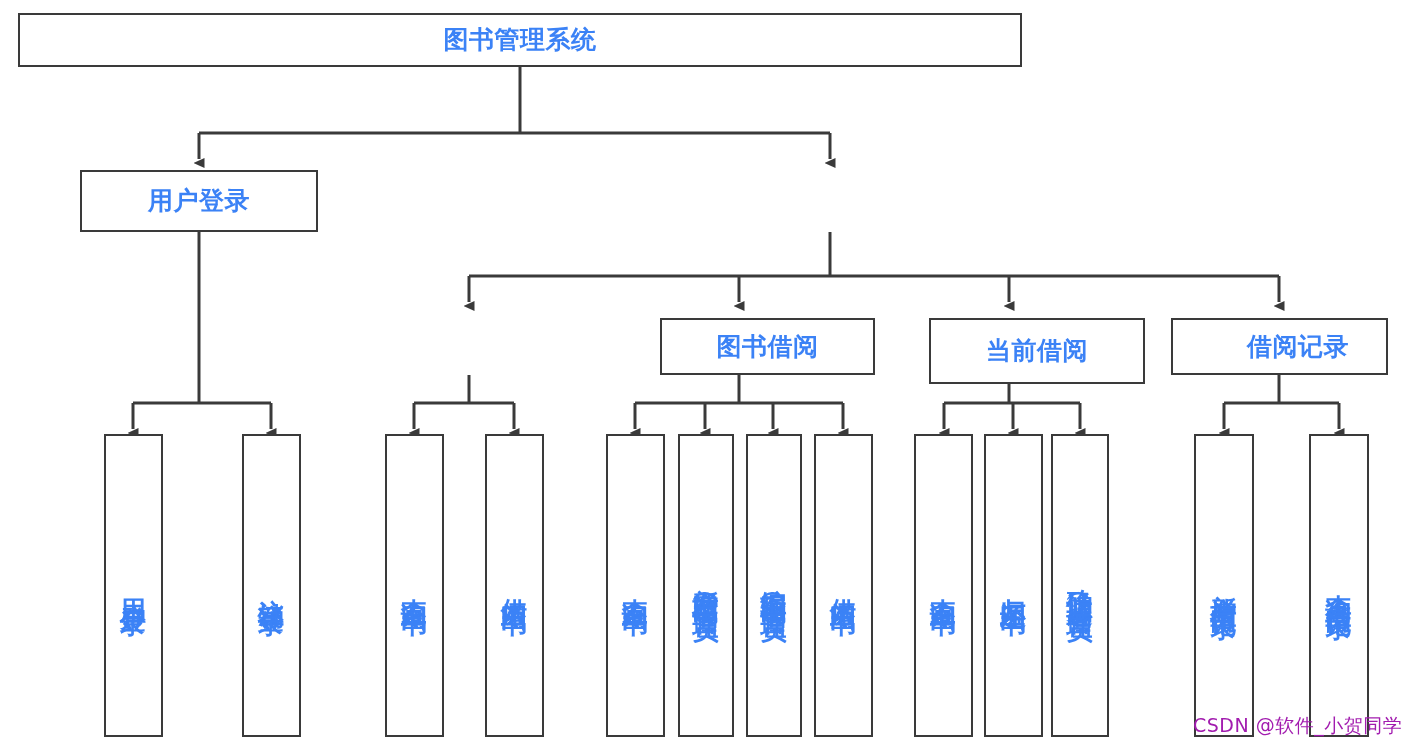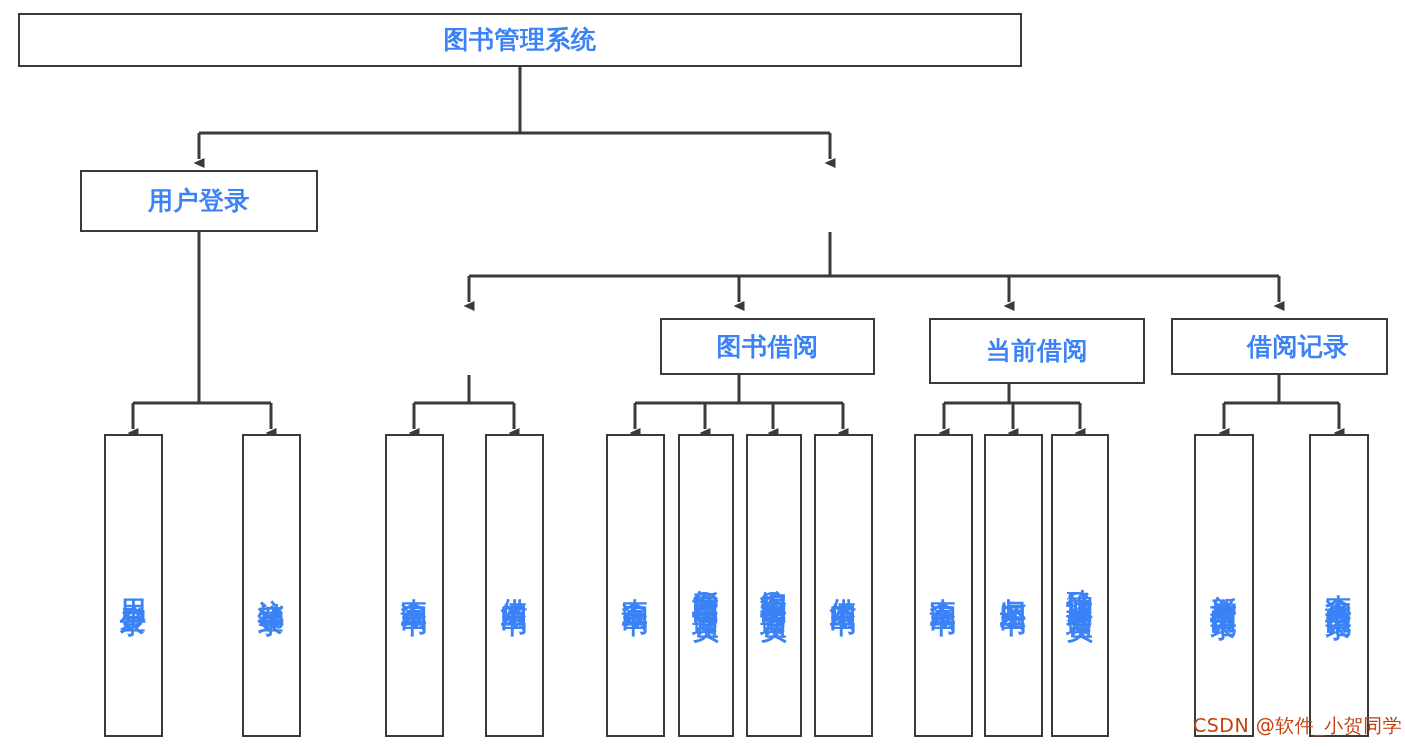--- a/index.html
+++ b/index.html
@@ -54,21 +54,21 @@
     writing-mode: vertical-rl;
     text-orientation: upright;
     font-size: 26px;
     letter-spacing: 4px;
     line-height: 1;
   }
   #root-node .label { font-size: 25px; }
   .watermark {
     position: absolute;
     font-size: 19px;
-    color: #c2410c;
+    color: #a21caf;
     letter-spacing: 0.5px;
     white-space: nowrap;
     font-family: "DejaVu Sans", "Liberation Sans", sans-serif;
   }
 </style>
 </head>
 <body>
 
 <div id="canvas">
 

